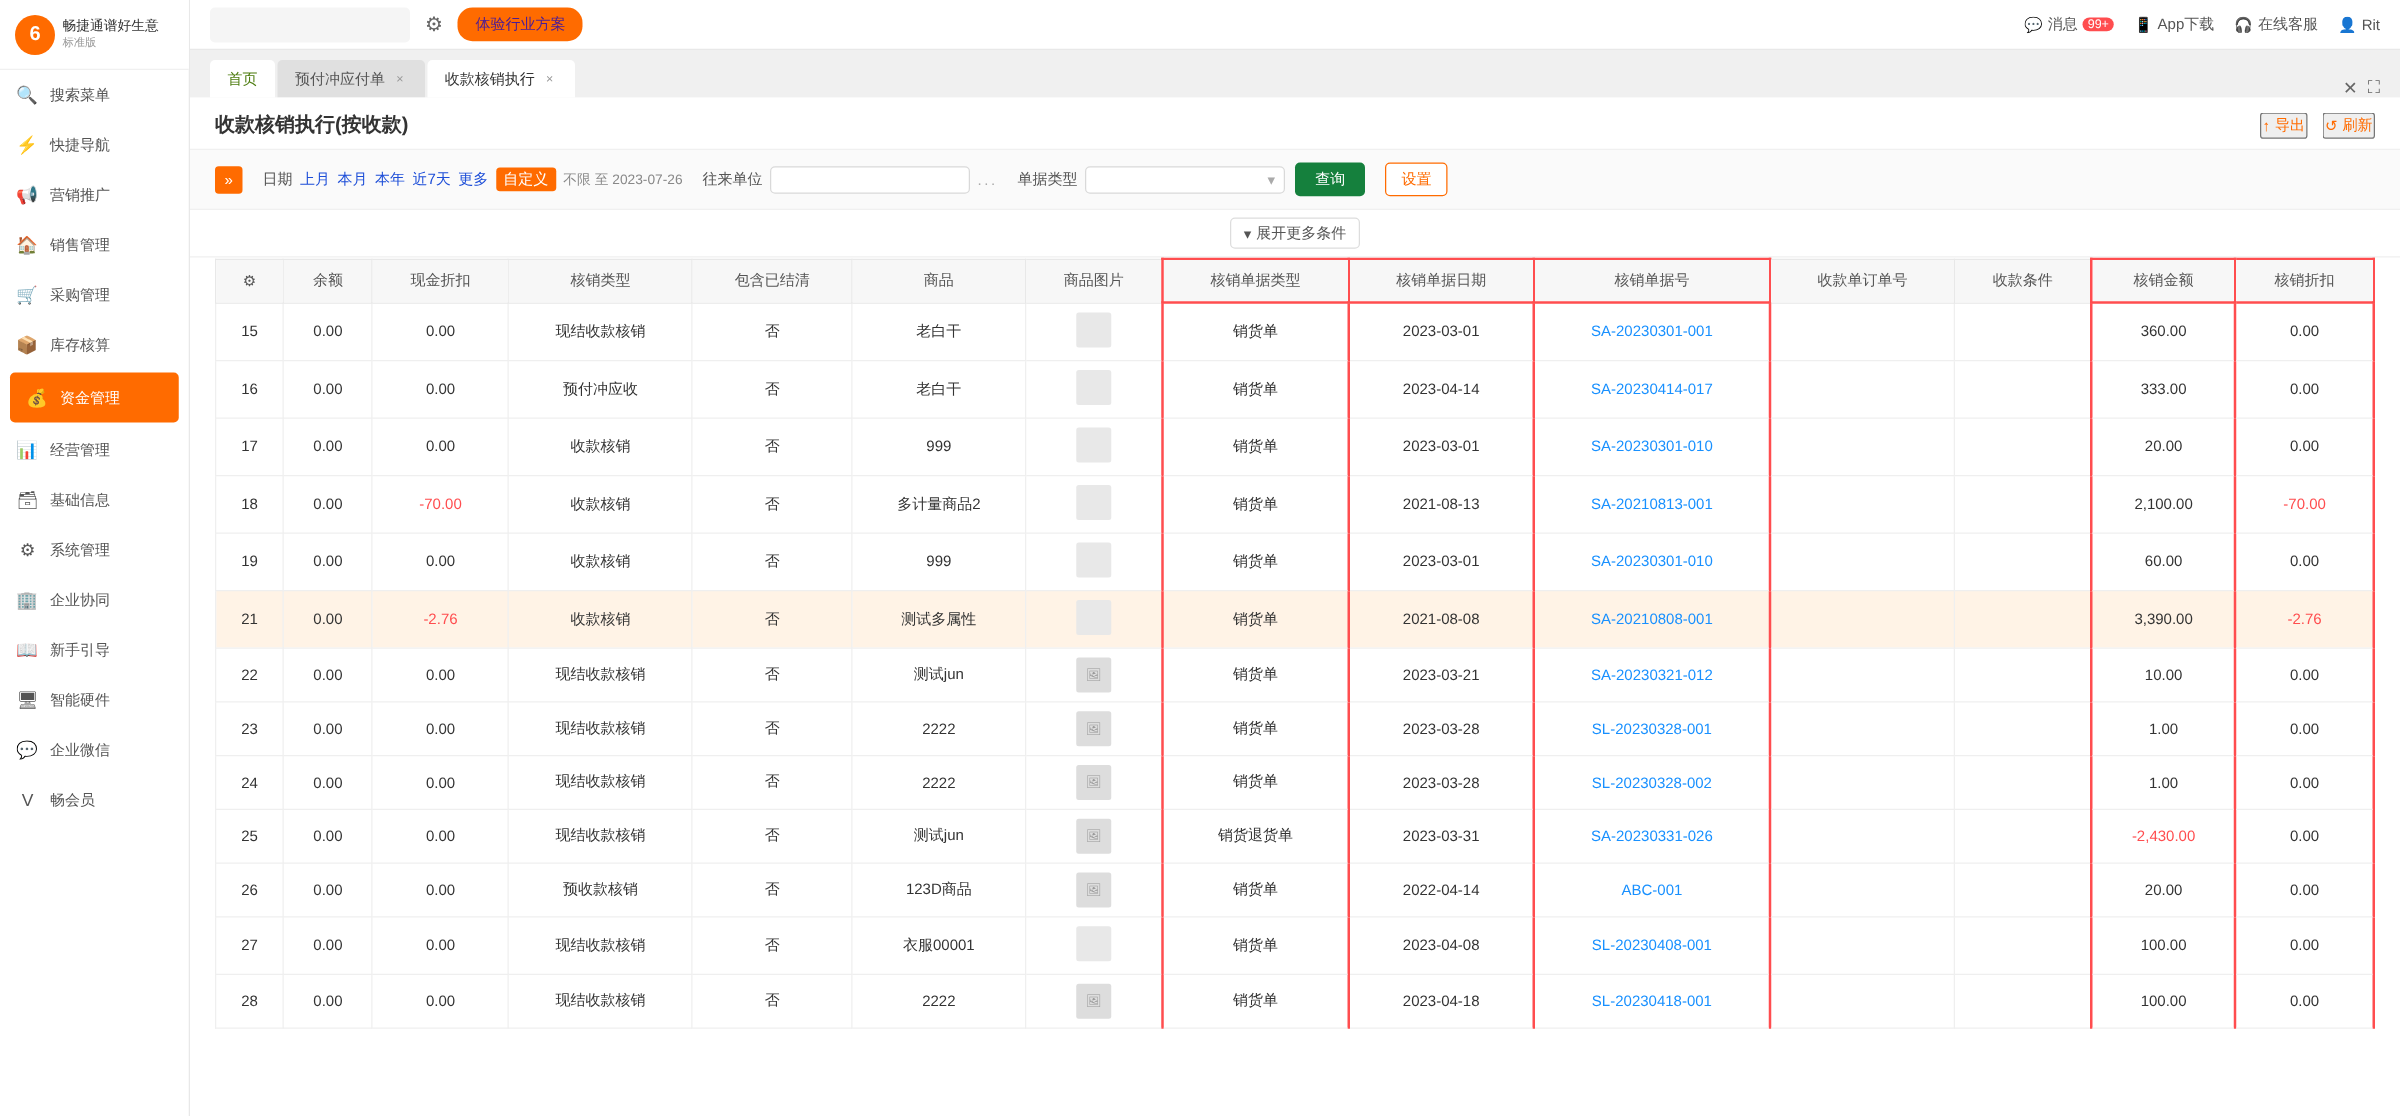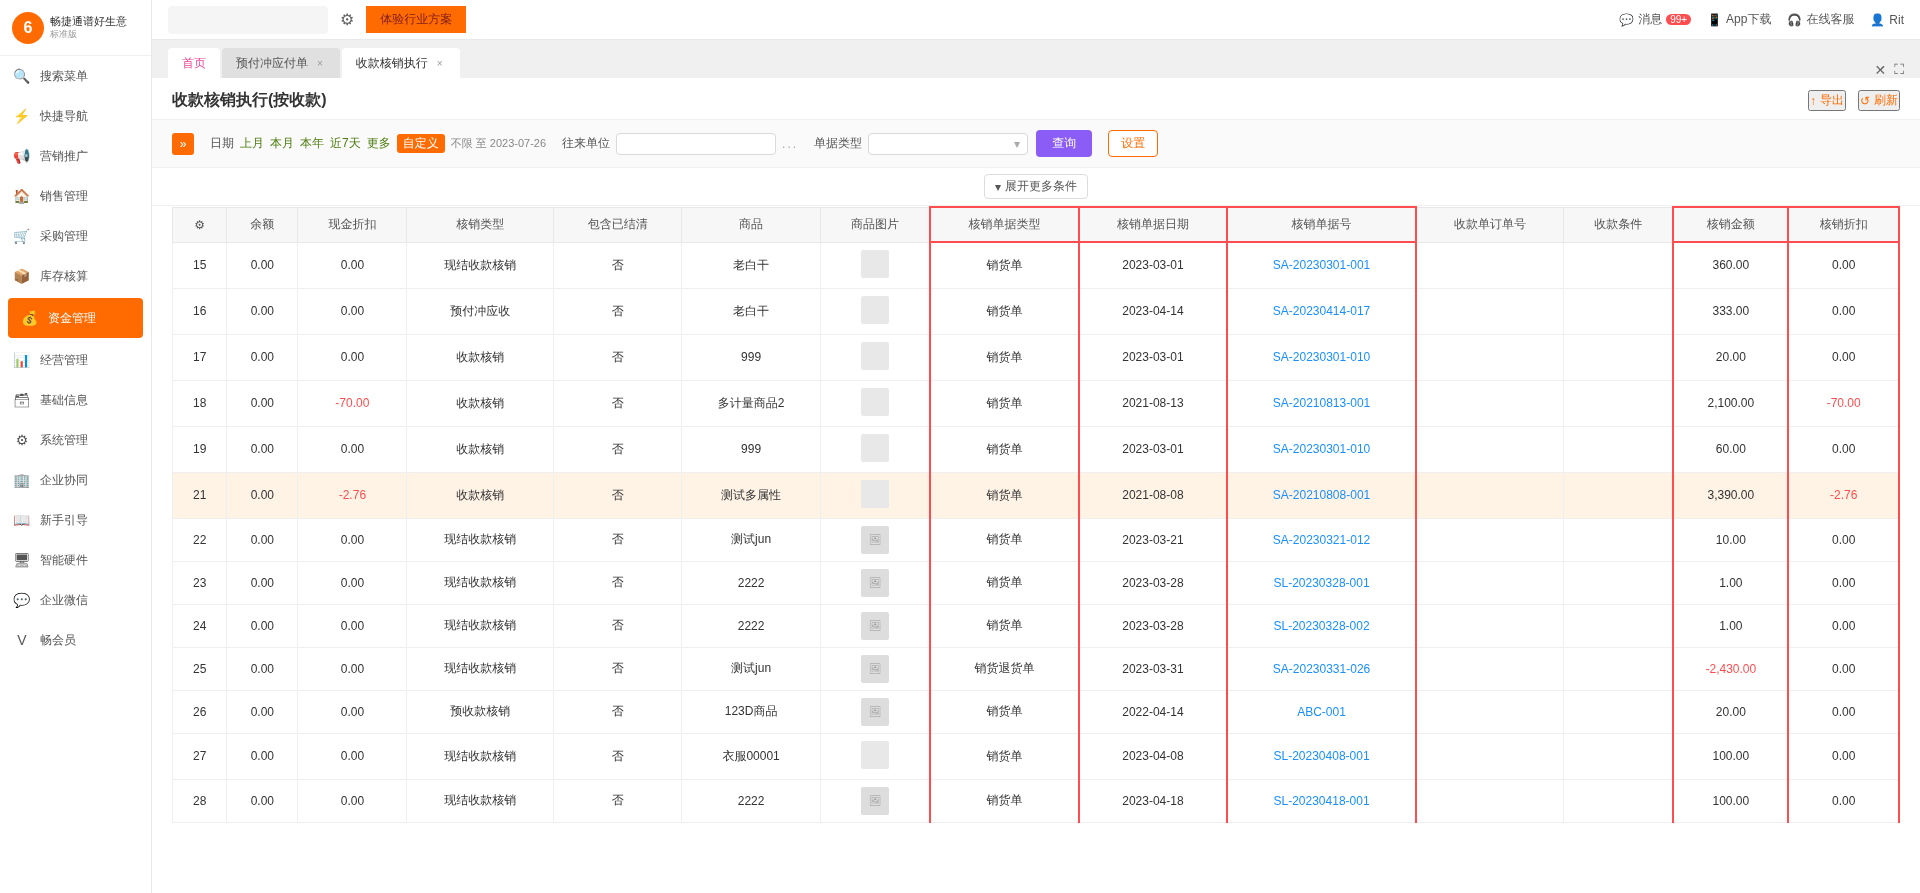--- a/index.html
+++ b/index.html
@@ -22,53 +22,53 @@
     .nav-item .nav-label { font-size: 12px; }
 
     
     .main-area { flex: 1; display: flex; flex-direction: column; overflow: hidden; }
 
     
     .top-header { height: 40px; background: #fff; border-bottom: 1px solid #e8e8e8; display: flex; align-items: center; padding: 0 16px; justify-content: space-between; flex-shrink: 0; }
     .header-left { display: flex; align-items: center; gap: 12px; }
     .header-search-placeholder { background: #f5f5f5; border-radius: 4px; padding: 4px 40px 4px 10px; font-size: 12px; color: #999; width: 160px; height: 28px; display: flex; align-items: center; }
     .header-gear { font-size: 16px; color: #666; cursor: pointer; }
-    .header-industry-btn { background: #ff6b00; color: #7f1d1d; border: none; border-radius: 0; padding: 5px 14px; font-size: 12px; cursor: pointer; }
+    .header-industry-btn { background: #ff6b00; color: #4c1d95; border: none; border-radius: 12px; padding: 5px 14px; font-size: 12px; cursor: pointer; }
     .header-right { display: flex; align-items: center; gap: 16px; color: #555; font-size: 12px; }
     .header-right-item { display: flex; align-items: center; gap: 4px; cursor: pointer; }
     .badge-red { background: #ff4d4f; color: #fff; border-radius: 10px; padding: 0 4px; font-size: 10px; }
 
     
     .tab-bar { height: 38px; background: #f0f0f0; display: flex; align-items: flex-end; padding: 0 16px; flex-shrink: 0; gap: 2px; }
     .tab { height: 30px; padding: 0 14px; display: flex; align-items: center; gap: 6px; cursor: pointer; border-radius: 4px 4px 0 0; font-size: 12px; background: #e0e0e0; color: #555; }
-    .tab.home { background: #fff; color: #ec4899; }
+    .tab.home { background: #fff; color: #4d7c0f; }
     .tab.active { background: #fff; color: #333; }
     .tab-close { font-size: 10px; color: #999; cursor: pointer; padding: 1px 3px; border-radius: 2px; }
     .tab-end-icons { margin-left: auto; display: flex; gap: 8px; color: #666; font-size: 14px; align-items: center; }
 
     
     .page-content { flex: 1; background: #fff; overflow: hidden; display: flex; flex-direction: column; }
     .page-header { padding: 12px 20px 8px; display: flex; align-items: center; justify-content: space-between; border-bottom: 1px solid #f0f0f0; }
     .page-title { font-size: 16px; font-weight: bold; color: #333; }
     .page-actions { display: flex; gap: 12px; }
     .action-btn { display: flex; align-items: center; gap: 4px; color: #ff6b00; font-size: 12px; cursor: pointer; }
 
     
     .filter-bar { padding: 10px 20px; background: #fafafa; border-bottom: 1px solid #f0f0f0; display: flex; align-items: center; gap: 16px; flex-wrap: wrap; }
     .filter-expand-btn { width: 22px; height: 22px; background: #ff6b00; color: #fff; border: none; border-radius: 3px; cursor: pointer; display: flex; align-items: center; justify-content: center; font-size: 12px; }
     .filter-group { display: flex; align-items: center; gap: 6px; font-size: 12px; }
     .filter-label { color: #555; }
     .filter-date-links { display: flex; gap: 6px; align-items: center; }
-    .filter-date-link { color: #4d7c0f; cursor: pointer; font-size: 12px; }
+    .filter-date-link { color: #1d4ed8; cursor: pointer; font-size: 12px; }
     .filter-date-link.active { color: #fff; background: #ff6b00; padding: 1px 6px; border-radius: 3px; }
     .filter-date-range { color: #888; font-size: 11px; }
     .filter-input { border: 1px solid #d9d9d9; border-radius: 4px; padding: 3px 8px; font-size: 12px; width: 160px; color: #999; background: #fff; }
     .filter-dots { color: #aaa; letter-spacing: 2px; }
     .filter-select { border: 1px solid #d9d9d9; border-radius: 4px; padding: 3px 24px 3px 8px; font-size: 12px; color: #999; background: #fff; appearance: none; width: 160px; }
-    .query-btn { background: #8b5cf6; color: #fff; border: none; border-radius: 4px; padding: 5px 16px; font-size: 12px; cursor: pointer; }
+    .query-btn { background: #15803d; color: #fff; border: none; border-radius: 4px; padding: 5px 16px; font-size: 12px; cursor: pointer; }
     .settings-btn { background: #fff; color: #ff6b00; border: 1px solid #ff6b00; border-radius: 4px; padding: 4px 12px; font-size: 12px; cursor: pointer; }
     .expand-more { display: flex; align-items: center; gap: 4px; color: #555; font-size: 12px; cursor: pointer; background: #fff; border: 1px solid #ddd; border-radius: 4px; padding: 3px 10px; }
 
     
     .table-container { flex: 1; overflow: auto; padding: 0 20px 10px; }
     table { width: 100%; border-collapse: collapse; font-size: 12px; min-width: 1600px; }
     thead th { background: #f7f7f7; padding: 8px 10px; text-align: center; border: 1px solid #e8e8e8; font-weight: normal; color: #555; white-space: nowrap; position: sticky; top: 0; z-index: 1; }
     tbody td { padding: 7px 10px; border: 1px solid #efefef; text-align: center; white-space: nowrap; color: #333; }
     tbody tr.highlighted { background: #fff3e6; }
     .link-text { color: #1890ff; cursor: pointer; text-decoration: none; }

